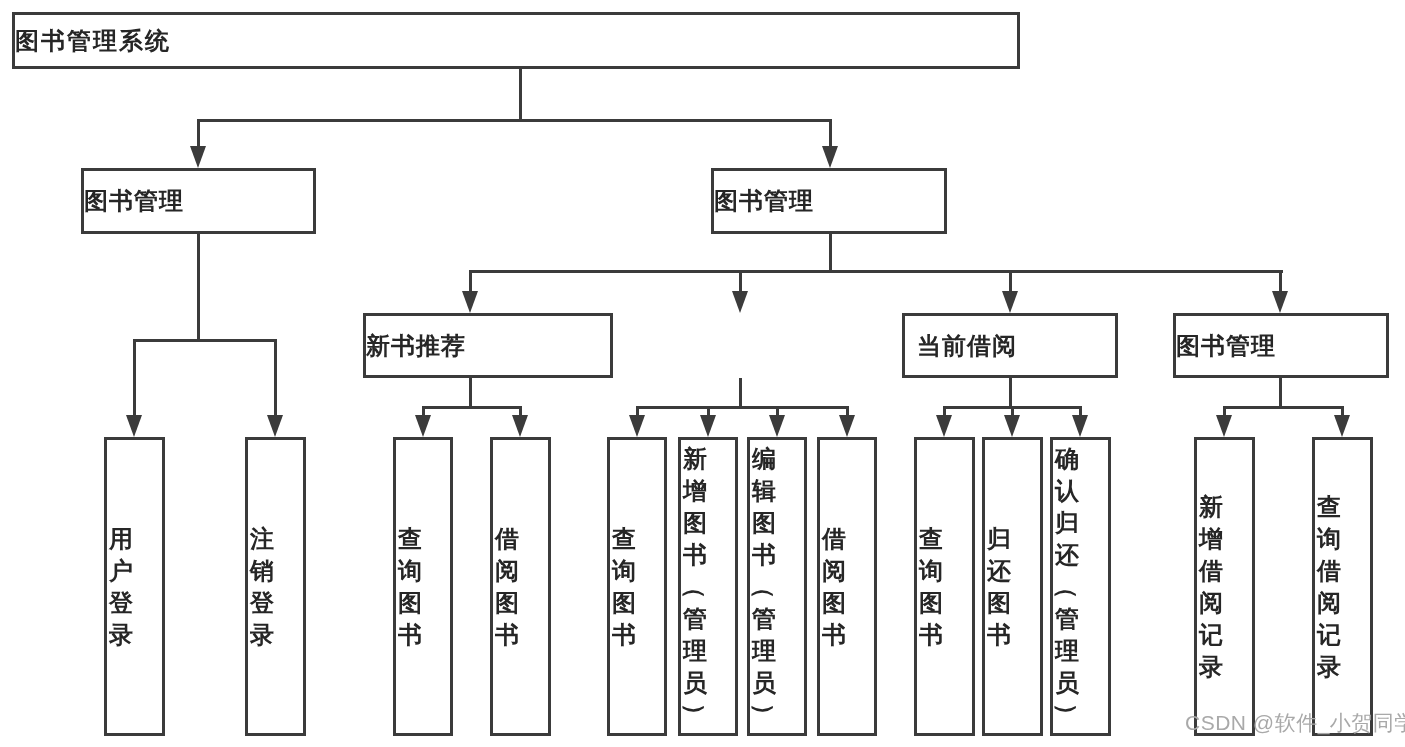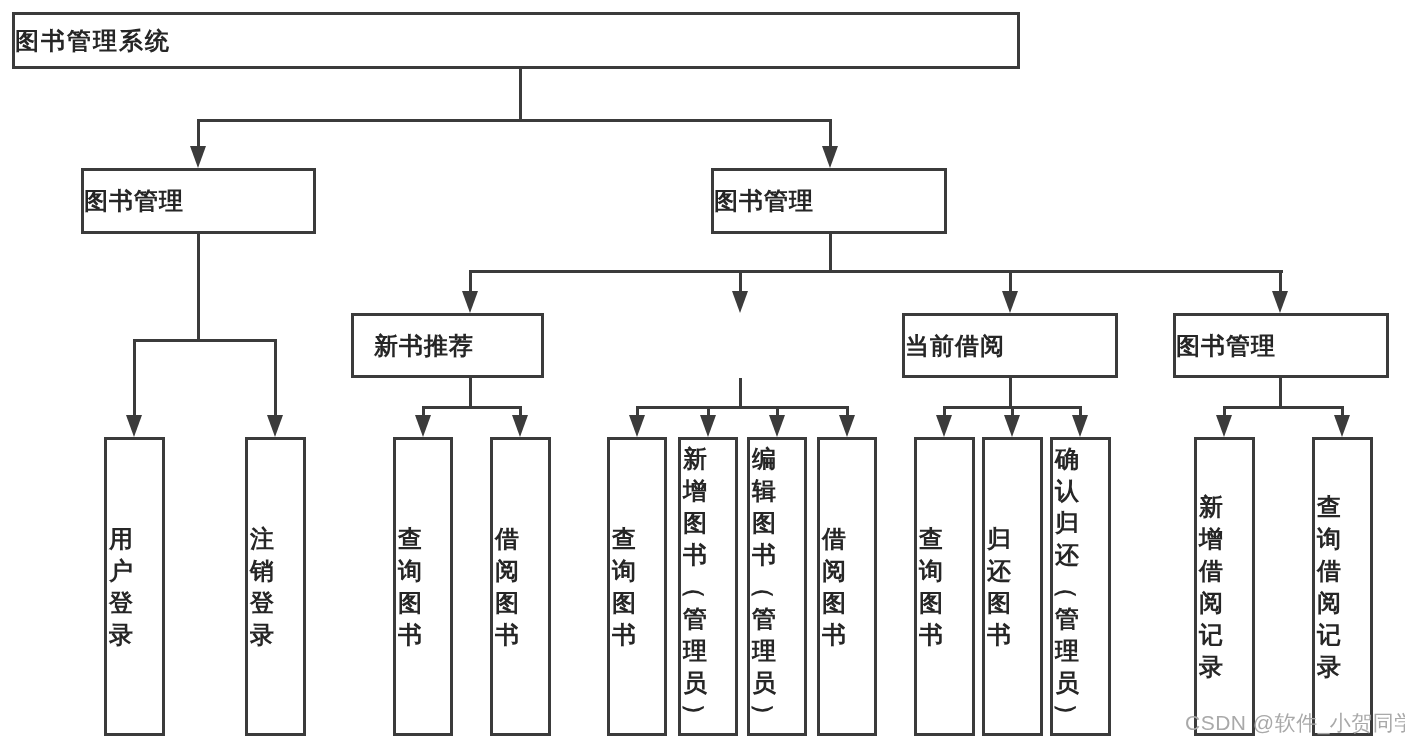--- a/index.html
+++ b/index.html
@@ -54,26 +54,26 @@
   </div>
 
   <div class="box h" style="left:81px;top:168px;width:235px;height:66px;">
     <span>图书管理</span>
   </div>
 
   <div class="box h" style="left:711px;top:168px;width:236px;height:66px;">
     <span>图书管理</span>
   </div>
 
-  <div class="box h" style="left:351px;top:313px;width:193px;height:65px;padding-left:20px;">
+  <div class="box h" style="left:363px;top:313px;width:250px;height:65px;">
     <span>新书推荐</span>
   </div>
 
 
-  <div class="box h" style="left:902px;top:313px;width:216px;height:65px;">
+  <div class="box h" style="left:902px;top:313px;width:216px;height:65px;padding-left:12px;">
     <span>当前借阅</span>
   </div>
 
   <div class="box h" style="left:1173px;top:313px;width:216px;height:65px;">
     <span>图书管理</span>
   </div>
 
   <div class="box v" style="left:104px;top:437px;width:61px;height:299px;">
     <span class="vtext">
         <span class="vch">用</span>

